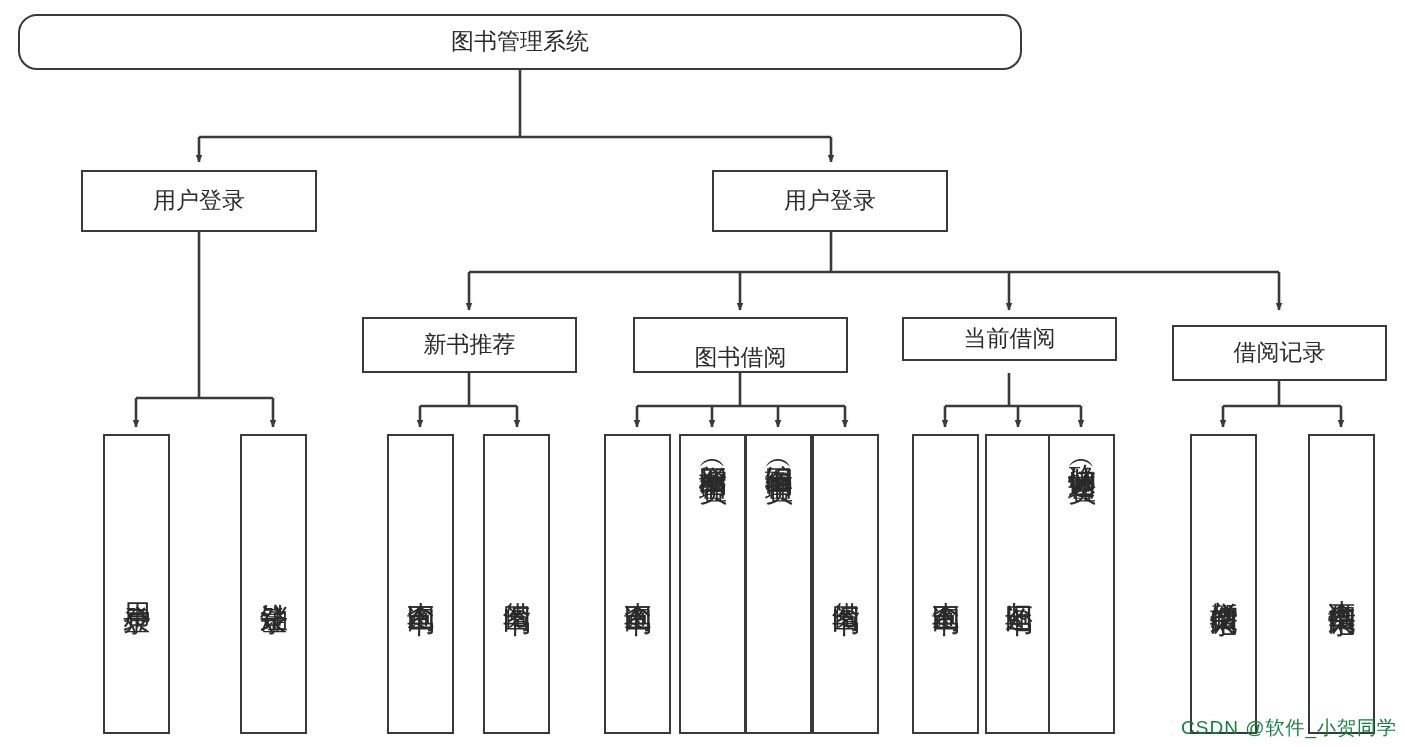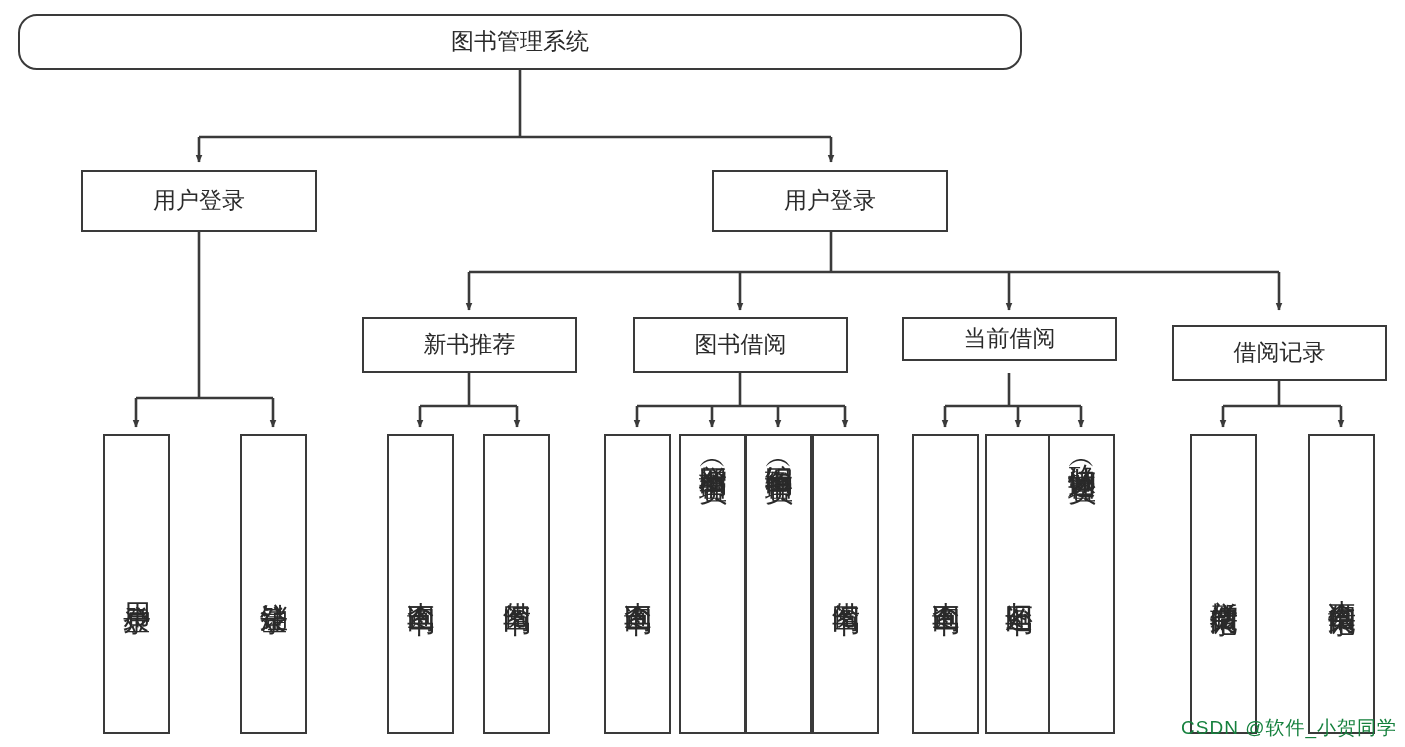--- a/index.html
+++ b/index.html
@@ -142,21 +142,21 @@
   <div id="node-host">
       <div class="node horiz" style="left: 81px; top: 170px; width: 236px; height: 62px;">
         <span class="node-label">用户登录</span>
       </div>
       <div class="node horiz" style="left: 712px; top: 170px; width: 236px; height: 62px;">
         <span class="node-label">用户登录</span>
       </div>
       <div class="node horiz" style="left: 362px; top: 317px; width: 215px; height: 56px;">
         <span class="node-label">新书推荐</span>
       </div>
-      <div class="node horiz" style="left: 633px; top: 317px; width: 215px; height: 56px;">
+      <div class="node horiz" style="left: 633px; top: 317px; width: 215px; height: 56px; align-items: flex-end;">
         <span class="node-label">图书借阅</span>
       </div>
       <div class="node horiz" style="left: 902px; top: 317px; width: 215px; height: 44px;">
         <span class="node-label">当前借阅</span>
       </div>
       <div class="node horiz" style="left: 1172px; top: 317px; width: 215px; height: 56px; margin-top: 8px;">
         <span class="node-label">借阅记录</span>
       </div>
       <div class="node vert centered" style="left: 103px; top: 434px; width: 67px; height: 300px;">
         <span class="node-label">用户登录</span>

